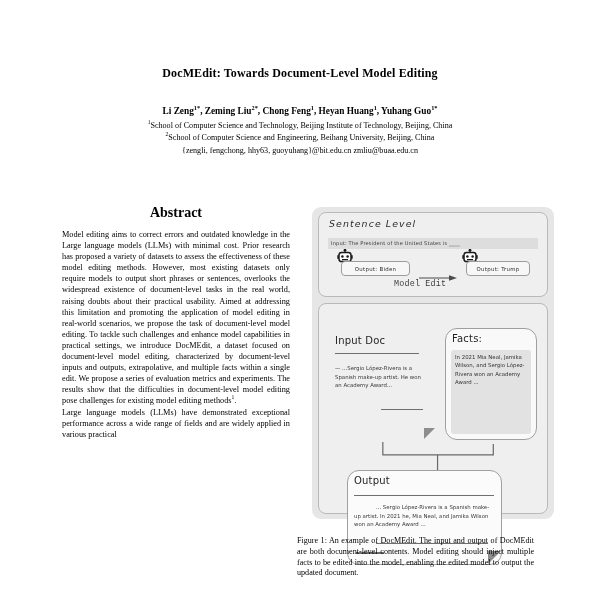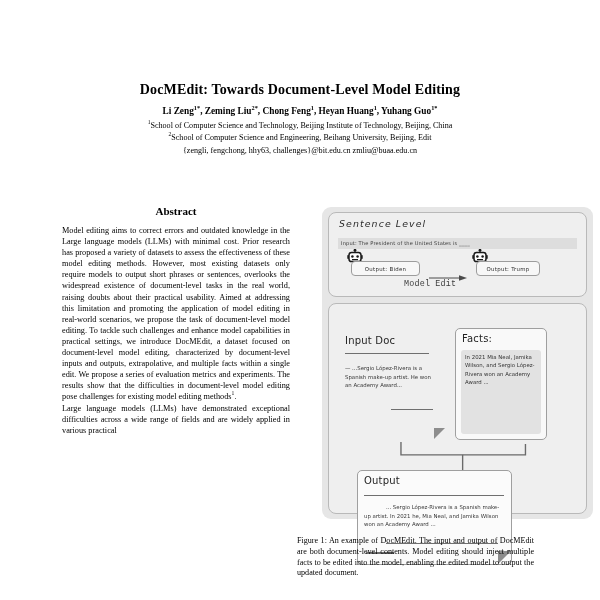--- a/index.html
+++ b/index.html
@@ -17,23 +17,23 @@
   }
   .page {
     position: absolute;
     inset: 0;
     padding: 0;
   }
   
   .title {
     text-align: center;
     font-weight: bold;
-    font-size: 14px;
+    font-size: 12px;
     letter-spacing: 0.15px;
-    margin: 16px;
+    margin: 0;
     position: absolute;
     top: 66px;
     left: 50px;
     right: 50px;
     line-height: 1.2;
   }
   .authors {
     position: absolute;
     top: 106px;
     left: 40px;
@@ -58,21 +58,21 @@
   
   .col-left {
     position: absolute;
     left: 62px;
     top: 205px;
     width: 228px;
   }
   .sec-head {
     text-align: center;
     font-weight: bold;
-    font-size: 11px;
+    font-size: 14px;
     margin: 0 0 8px 0;
   }
   .abstract-body {
     font-size: 8.25px;
     line-height: 1.345;
     text-align: justify;
     text-justify: inter-word;
     hyphens: manual;
   }
   .num-head {
@@ -83,23 +83,23 @@
   .num-head .n { margin-right: 7px; }
   .intro-body {
     font-size: 8.25px;
     line-height: 1.345;
     text-align: justify;
   }
 
   
   .figure-wrap {
     position: absolute;
-    left: 322px;
+    left: 312px;
     top: 207px;
-    width: 271px;
+    width: 242px;
     height: 312px;
   }
   .fig-outer {
     position: absolute;
     inset: 0;
     background: #e6e6e6;
     border-radius: 9px;
   }
   .panel {
     position: absolute;
@@ -175,21 +175,21 @@
     letter-spacing: 0.2px;
   }
   .me-sentence { left: 75px; top: 66px; }
   .me-document { left: 128px; top: 208px; }
 
   
   .card {
     position: absolute;
     background: #f9f9f9;
     border: 1px solid #9f9f9f;
-    border-radius: 5px;
+    border-radius: 12px;
     box-sizing: border-box;
   }
   .card-input  { left: 9px;  top: 26px; width: 108px; height: 110px; border-radius: 2px; border-color:#efefef; background:#efefef; }
   .card-facts  { left: 126px; top: 24px; width: 92px;  height: 112px; }
   .card-facts::after {
     content: "";
     position: absolute;
     left: 4px; top: 4px; right: -4px; bottom: -4px;
     border: 1px solid #bdbdbd;
     border-radius: 5px;
@@ -273,29 +273,29 @@
 <div class="page">
 
   <h1 class="title">DocMEdit: Towards Document-Level Model Editing</h1>
 
   <div class="authors">
     <span>Li Zeng<sup>1*</sup>, Zeming Liu<sup>2*</sup>, Chong Feng<sup>1</sup>, Heyan Huang<sup>1</sup>, Yuhang Guo<sup>1*</sup></span>
   </div>
 
   <div class="affils">
     <div><sup>1</sup><span>School of Computer Science and Technology, Beijing Institute of Technology, Beijing, China</span></div>
-    <div><sup>2</sup><span>School of Computer Science and Engineering, Beihang University, Beijing, Edit</span></div>
-    <div>{zengli, fengchong, hhy63, challenges}@bit.edu.cn zmliu@buaa.edu.cn</div>
+    <div><sup>2</sup><span>School of Computer Science and Engineering, Beihang University, Beijing, China</span></div>
+    <div>{zengli, fengchong, hhy63, guoyuhang}@bit.edu.cn zmliu@buaa.edu.cn</div>
   </div>
 
   <div class="col-left">
     <div class="sec-head">Abstract</div>
     <div class="abstract-body"><span>Model editing aims to correct errors and outdated knowledge in the Large language models (LLMs) with minimal cost. Prior research has proposed a variety of datasets to assess the effectiveness of these model editing methods. However, most existing datasets only require models to output short phrases or sentences, overlooks the widespread existence of document-level tasks in the real world, raising doubts about their practical usability. Aimed at addressing this limitation and promoting the application of model editing in real-world scenarios, we propose the task of document-level model editing. To tackle such challenges and enhance model capabilities in practical settings, we introduce DocMEdit, a dataset focused on document-level model editing, characterized by document-level inputs and outputs, extrapolative, and multiple facts within a single edit. We propose a series of evaluation metrics and experiments. The results show that the difficulties in document-level model editing pose challenges for existing model editing methods</span><sup>1</sup>.</div>
 
-    <div class="intro-body">Large language models (LLMs) have demonstrated exceptional difficulties across a wide range of fields and are widely applied in various practical</div>
+    <div class="intro-body">Large language models (LLMs) have demonstrated exceptional performance across a wide range of fields and are widely applied in various practical</div>
   </div>
 
   <div class="figure-wrap">
     <div class="fig-outer"></div>
 
     <div class="panel panel-sentence">
       <div class="panel-title">Sentence Level</div>
       <div class="input-bar">Input: The President of the United States is ____</div>
 
       <div class="robot robot-left">

